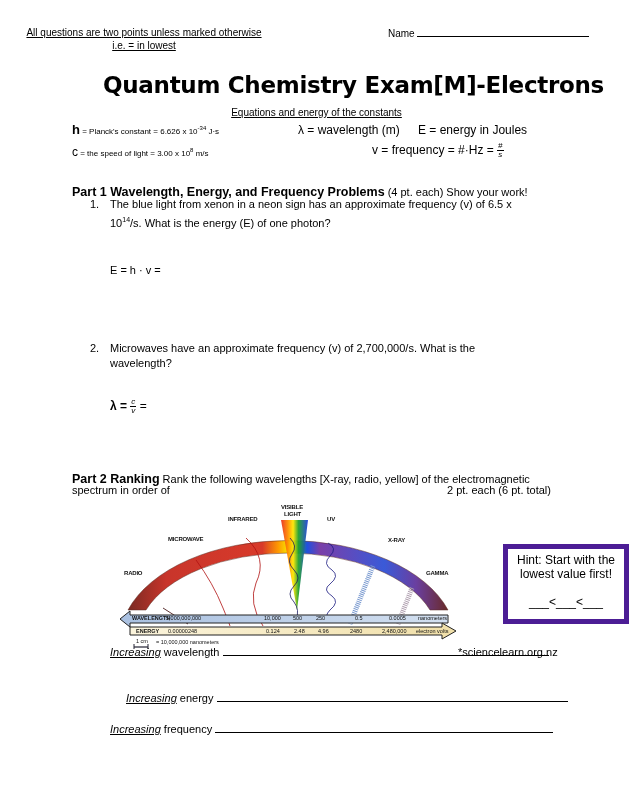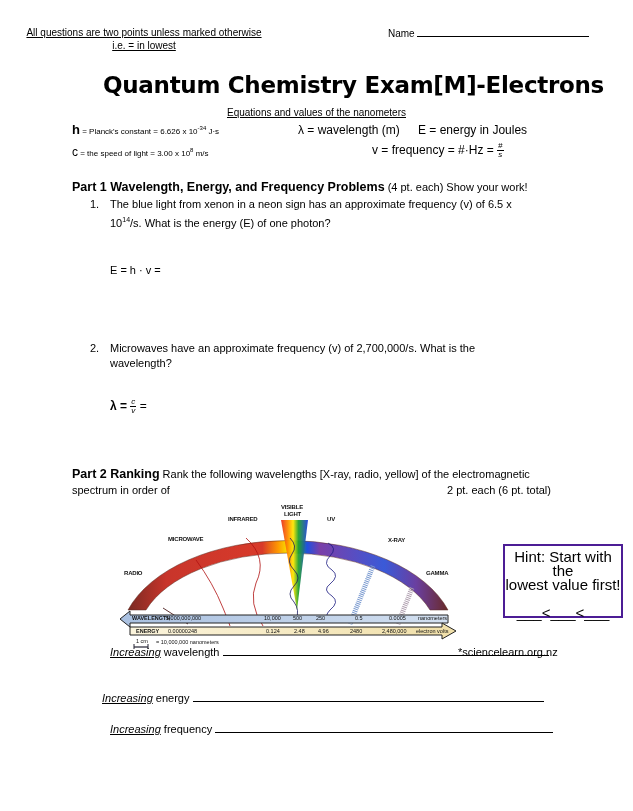--- a/index.html
+++ b/index.html
@@ -7,43 +7,43 @@
          font-family:"Liberation Sans", sans-serif; color:#000; }
   .abs { position:absolute; }
   .sm { font-size:10px; }
   .note { font-size:10px; line-height:13px; }
   .title { font-family:"DejaVu Sans", sans-serif; font-weight:bold; font-size:23px; letter-spacing:-0.3px; white-space:nowrap;margin-left:37px; }
   .u { text-decoration:underline; }
   .line { display:inline-block; border-bottom:1px solid #000; vertical-align:baseline; }
   .frac { display:inline-flex; flex-direction:column; align-items:center; vertical-align:middle; font-size:8px; line-height:8px; font-style:italic; }
   .frac .num { border-bottom:1px solid #000; padding:0 1px; }
   .txt { font-size:11px; line-height:15px; }
-  .hdr { font-size:12px; line-height:14px; }
+  .hdr { font-size:12px; line-height:24px; }
   .hdr b { font-size:12.5px; }
-  .hint { border:2px solid #4c1d95; font-size:15px; text-align:center; line-height:14px; }
+  .hint { border:5px solid #4c1d95; font-size:12px; text-align:center; line-height:14px; }
   .diag-lbl { font-size:6px; font-weight:bold; letter-spacing:-0.2px; color:#111; white-space:nowrap; }
   .bar-txt { font-size:5.5px; white-space:nowrap; color:#111; }
   .rank-row { font-size:11px; white-space:nowrap; }
   .rank-row i { text-decoration:underline; }
 </style>
 </head>
 <body>
 
 <div class="abs note" style="left:14px;top:26px;width:260px;text-align:center;text-decoration:underline;">
   <div>All questions are two points unless marked otherwise</div>
   <div>i.e. = in lowest</div>
 </div>
 <div class="abs note" style="left:388px;top:27px;white-space:nowrap;">
   <span>Name</span>
   <span class="line" style="width:172px;"></span>
 </div>
 
 <div class="abs title" style="left:0;width:633px;top:72px;text-align:center;">Quantum Chemistry Exam[M]-Electrons</div>
 
-<div class="abs sm u" style="left:0;width:633px;top:107px;text-align:center;">Equations and values of the nanometers</div>
+<div class="abs sm u" style="left:0;width:633px;top:107px;text-align:center;">Equations and energy of the constants</div>
 
 <div class="abs" style="left:72px;top:122px;white-space:nowrap;font-size:8px;">
   <span style="font-size:13px;font-weight:bold;">h</span><span> = Planck's constant = 6.626 x 10</span><sup style="font-size:6px;">-34</sup><span> J·s</span>
 </div>
 <div class="abs" style="left:298px;top:123px;font-size:12px;white-space:nowrap;text-align:center;">λ = wavelength (m)</div>
 <div class="abs" style="left:418px;top:123px;font-size:12px;white-space:nowrap;">E = energy in Joules</div>
 
 <div class="abs" style="left:72px;top:145px;white-space:nowrap;font-size:8px;">
   <span style="font-size:12px;">c</span><span> = the speed of light = 3.00 x 10</span><sup style="font-size:6px;">8</sup><span> m/s</span>
 </div>
@@ -179,20 +179,20 @@
   <div>lowest value first!</div>
   <div style="margin-top:14px;">___&lt;___&lt;___</div>
 </div>
 
 <div class="abs" style="left:458px;top:646px;font-size:11px;">*sciencelearn.org.nz</div>
 
 <div class="abs rank-row" style="left:110px;top:646px;">
   <i>Increasing</i><span> wavelength</span>
   <span class="line" style="width:326px;"></span>
 </div>
-<div class="abs rank-row" style="left:102px;top:692px;">
+<div class="abs rank-row" style="left:126px;top:692px;">
   <i>Increasing</i><span> energy</span>
   <span class="line" style="width:351px;"></span>
 </div>
 <div class="abs rank-row" style="left:110px;top:723px;">
   <i>Increasing</i><span> frequency</span>
   <span class="line" style="width:338px;"></span>
 </div>
 
 </body></html>

